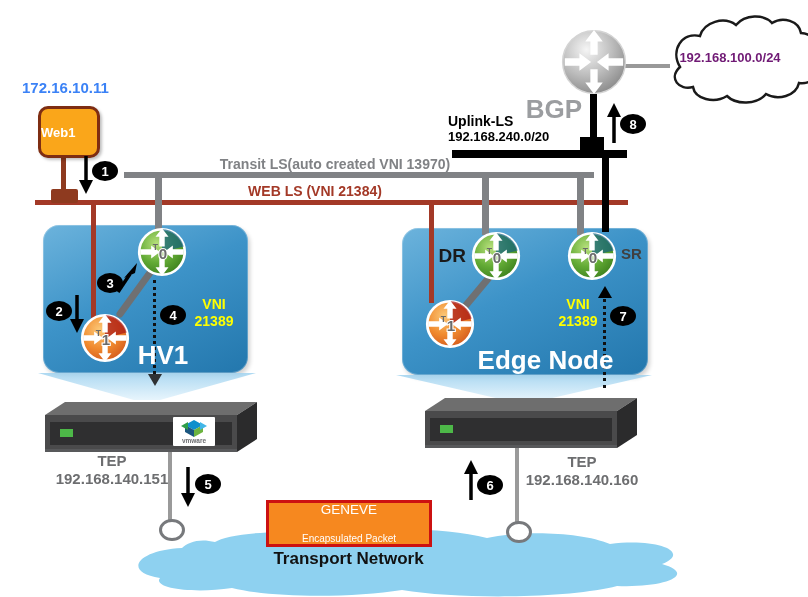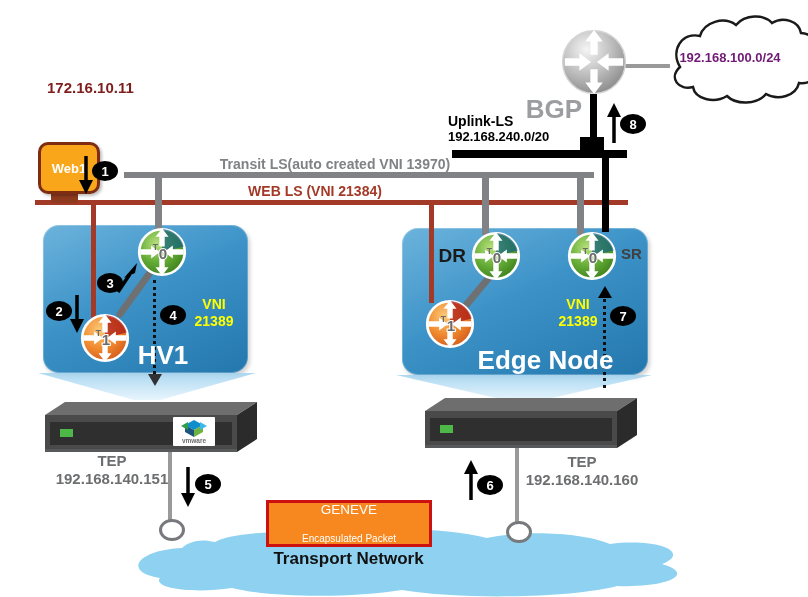--- a/index.html
+++ b/index.html
@@ -75,25 +75,25 @@
   <div class="vline" style="left:590px;top:94px;width:7px;height:46px;background:#000;"></div>
   <div class="vline" style="left:580px;top:137px;width:24px;height:15px;background:#000;"></div>
   <div class="vline" style="left:602px;top:156px;width:7px;height:76px;background:#000;"></div>
 
   <div class="lbl ctr" style="left:165px;top:156px;width:340px;font-size:14px;color:#808285;">Transit LS(auto created VNI 13970)</div>
   <div class="lbl ctr" style="left:210px;top:183px;width:210px;font-size:14px;color:#a33927;">WEB LS (VNI 21384)</div>
   <div class="lbl" style="left:448px;top:113px;font-size:14px;color:#000;">Uplink-LS</div>
   <div class="lbl" style="left:448px;top:129px;font-size:13px;color:#000;">192.168.240.0/20</div>
   <div class="lbl ctr" style="left:518px;top:94px;width:72px;font-size:26px;color:#9b9da0;">BGP</div>
 
-  <div class="lbl" style="left:22px;top:79px;font-size:15px;color:#7f1d1d;margin-left:25px;">172.16.10.11</div>
+  <div class="lbl" style="left:22px;top:79px;font-size:15px;color:#3b82f6;">172.16.10.11</div>
   <div class="abs" style="left:38px;top:106px;width:56px;height:46px;background:#faa61a;
        border:3px solid #7e2d12;border-radius:10px;display:flex;align-items:center;
-       justify-content:center;color:#fff;font-weight:bold;font-size:13px;
-       box-shadow:2px 2px 3px rgba(0,0,0,0.25);margin-top:36px;">
+       color:#fff;font-weight:bold;font-size:13px;
+       box-shadow:2px 2px 3px rgba(0,0,0,0.25);">
     <span>Web1</span>
   </div>
 
   <svg style="left:650px;top:12px;" width="158" height="102" viewBox="0 0 158 102">
     <path d="M 30,55 C 20,38 32,20 50,24 C 54,10 74,4 86,13 C 95,2 114,2 122,11
              C 133,4 149,9 151,21 C 165,22 172,36 163,47 C 174,58 164,73 149,71
              C 146,84 128,89 116,82 C 107,93 86,93 77,84 C 64,92 45,87 43,75
              C 29,79 18,66 30,55 Z" fill="#fff" stroke="#1a1a1a" stroke-width="2.5"></path>
   </svg>
   <div class="lbl ctr" style="left:660px;top:50px;width:140px;font-size:13px;color:#701a75;">192.168.100.0/24</div>

